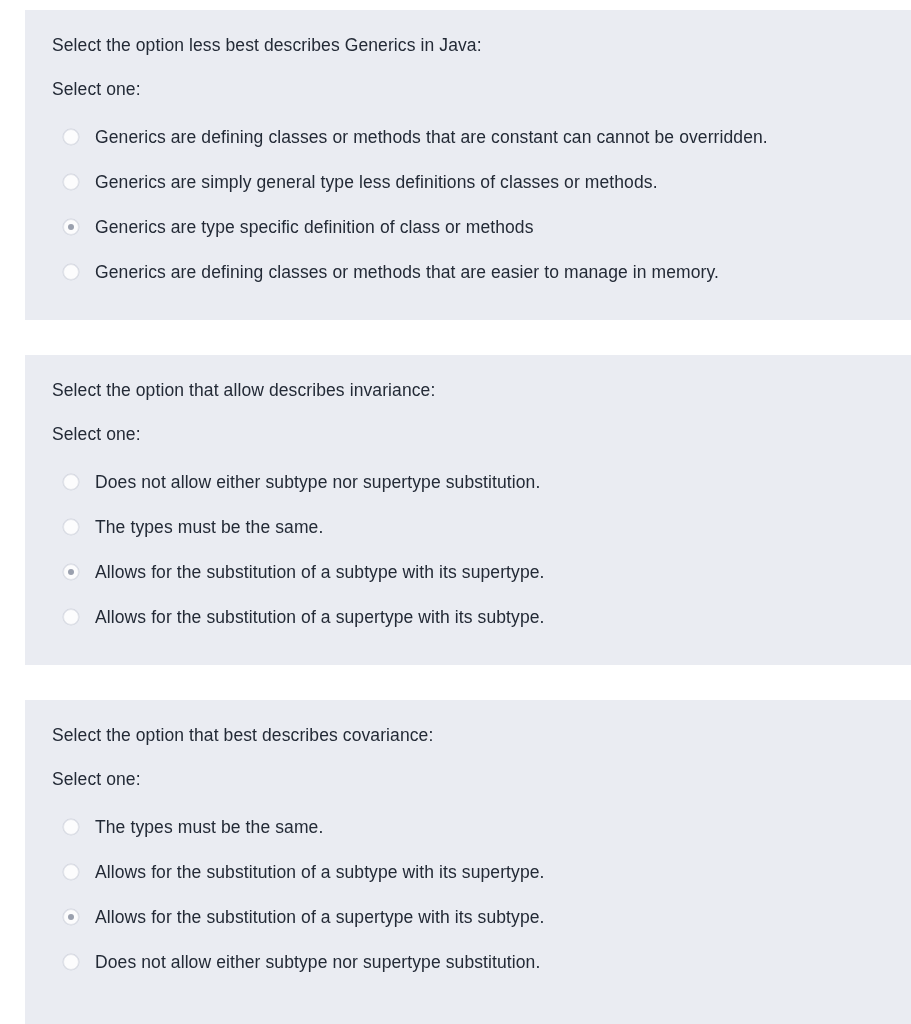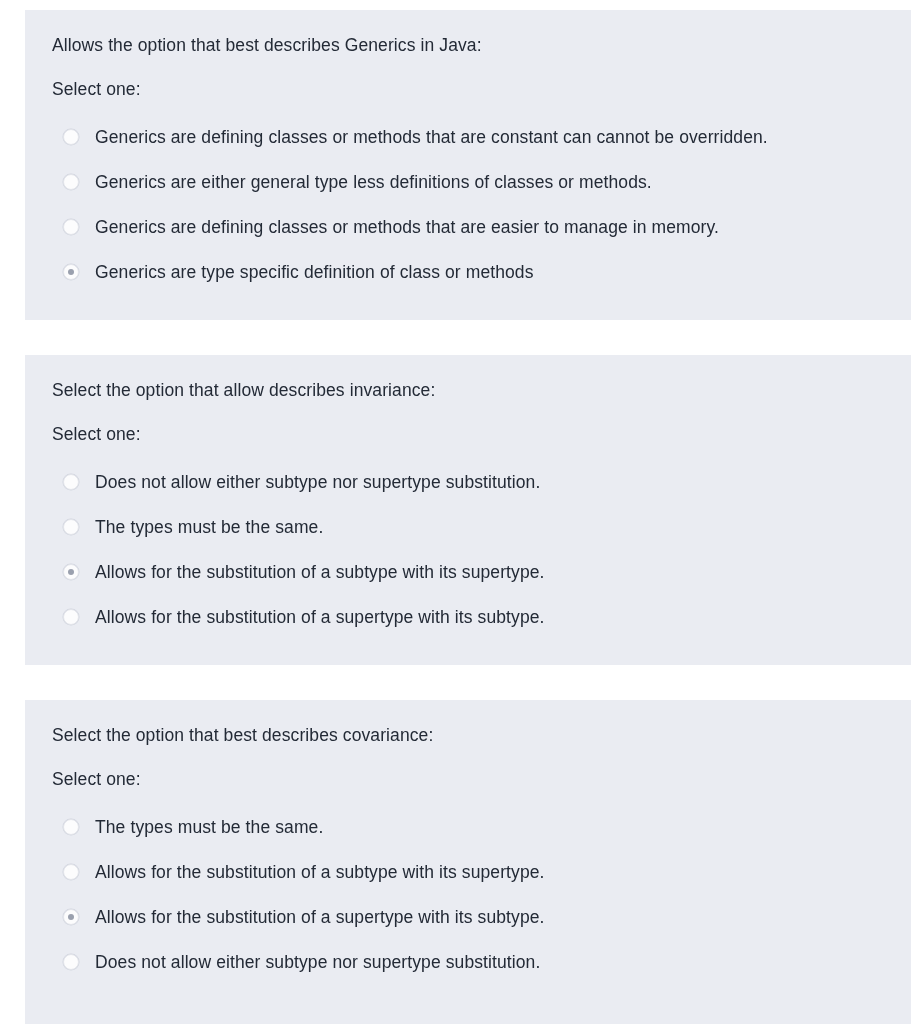--- a/index.html
+++ b/index.html
@@ -86,38 +86,38 @@
     letter-spacing: 0.1px;
     white-space: nowrap;
   }
 </style>
 </head>
 <body>
 
 <div class="page">
 
   <section class="question-block b1">
-    <p class="question-text">Allows the option that best describes Generics in Java:</p>
+    <p class="question-text">Select the option less best describes Generics in Java:</p>
     <p class="select-one">Select one:</p>
     <ul class="options">
       <li class="option-row">
         <span class="radio"></span>
         <span class="option-label">Generics are defining classes or methods that are constant can cannot be overridden.</span>
       </li>
       <li class="option-row">
         <span class="radio"></span>
-        <span class="option-label">Generics are either general type less definitions of classes or methods.</span>
+        <span class="option-label">Generics are simply general type less definitions of classes or methods.</span>
+      </li>
+      <li class="option-row">
+        <span class="radio checked"></span>
+        <span class="option-label">Generics are type specific definition of class or methods</span>
       </li>
       <li class="option-row">
         <span class="radio"></span>
         <span class="option-label">Generics are defining classes or methods that are easier to manage in memory.</span>
-      </li>
-      <li class="option-row">
-        <span class="radio checked"></span>
-        <span class="option-label">Generics are type specific definition of class or methods</span>
       </li>
     </ul>
   </section>
 
   <section class="question-block b2">
     <p class="question-text">Select the option that allow describes invariance:</p>
     <p class="select-one">Select one:</p>
     <ul class="options">
       <li class="option-row">
         <span class="radio"></span>

